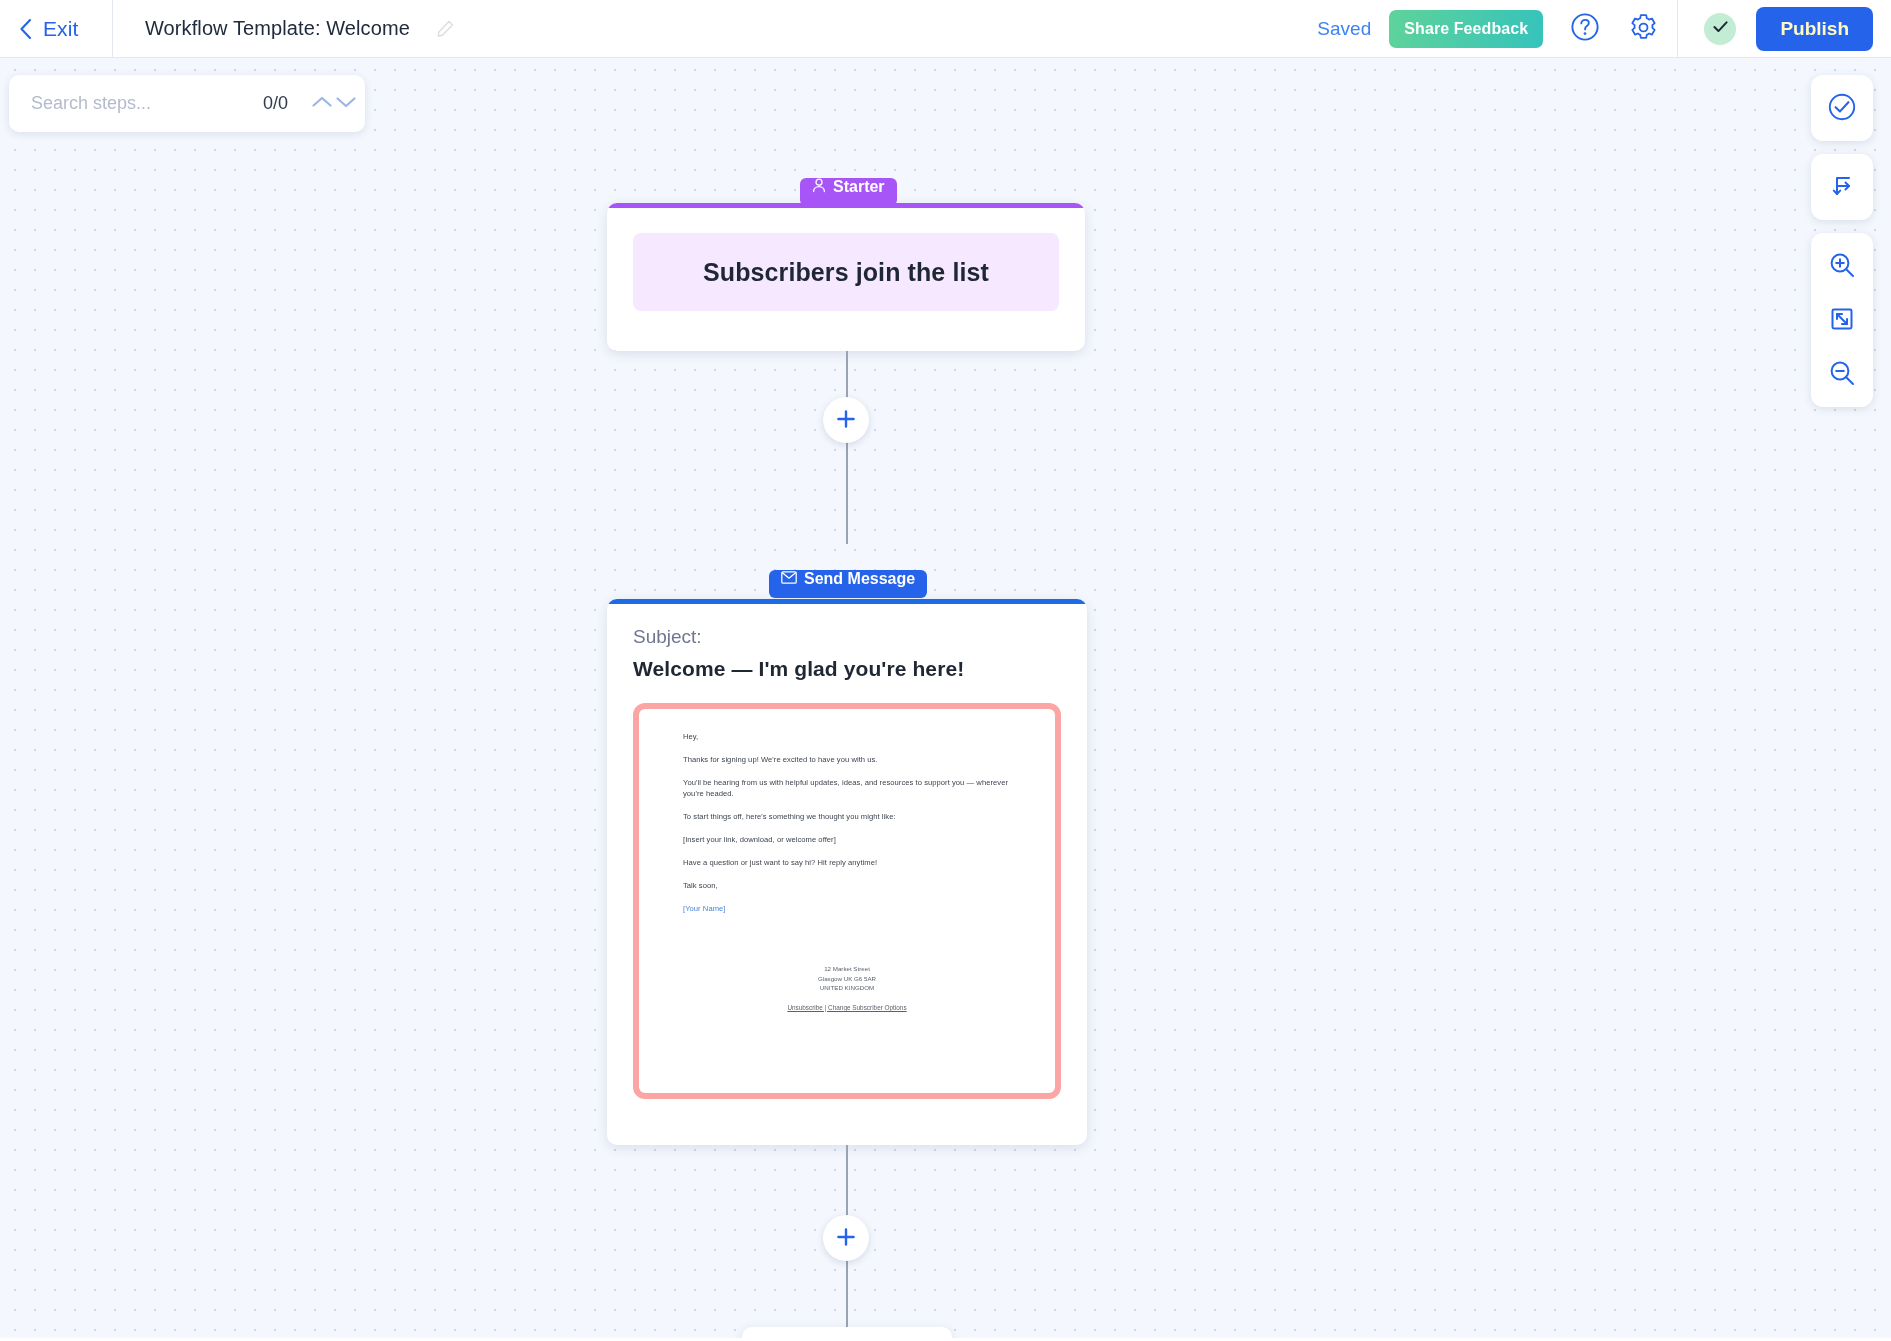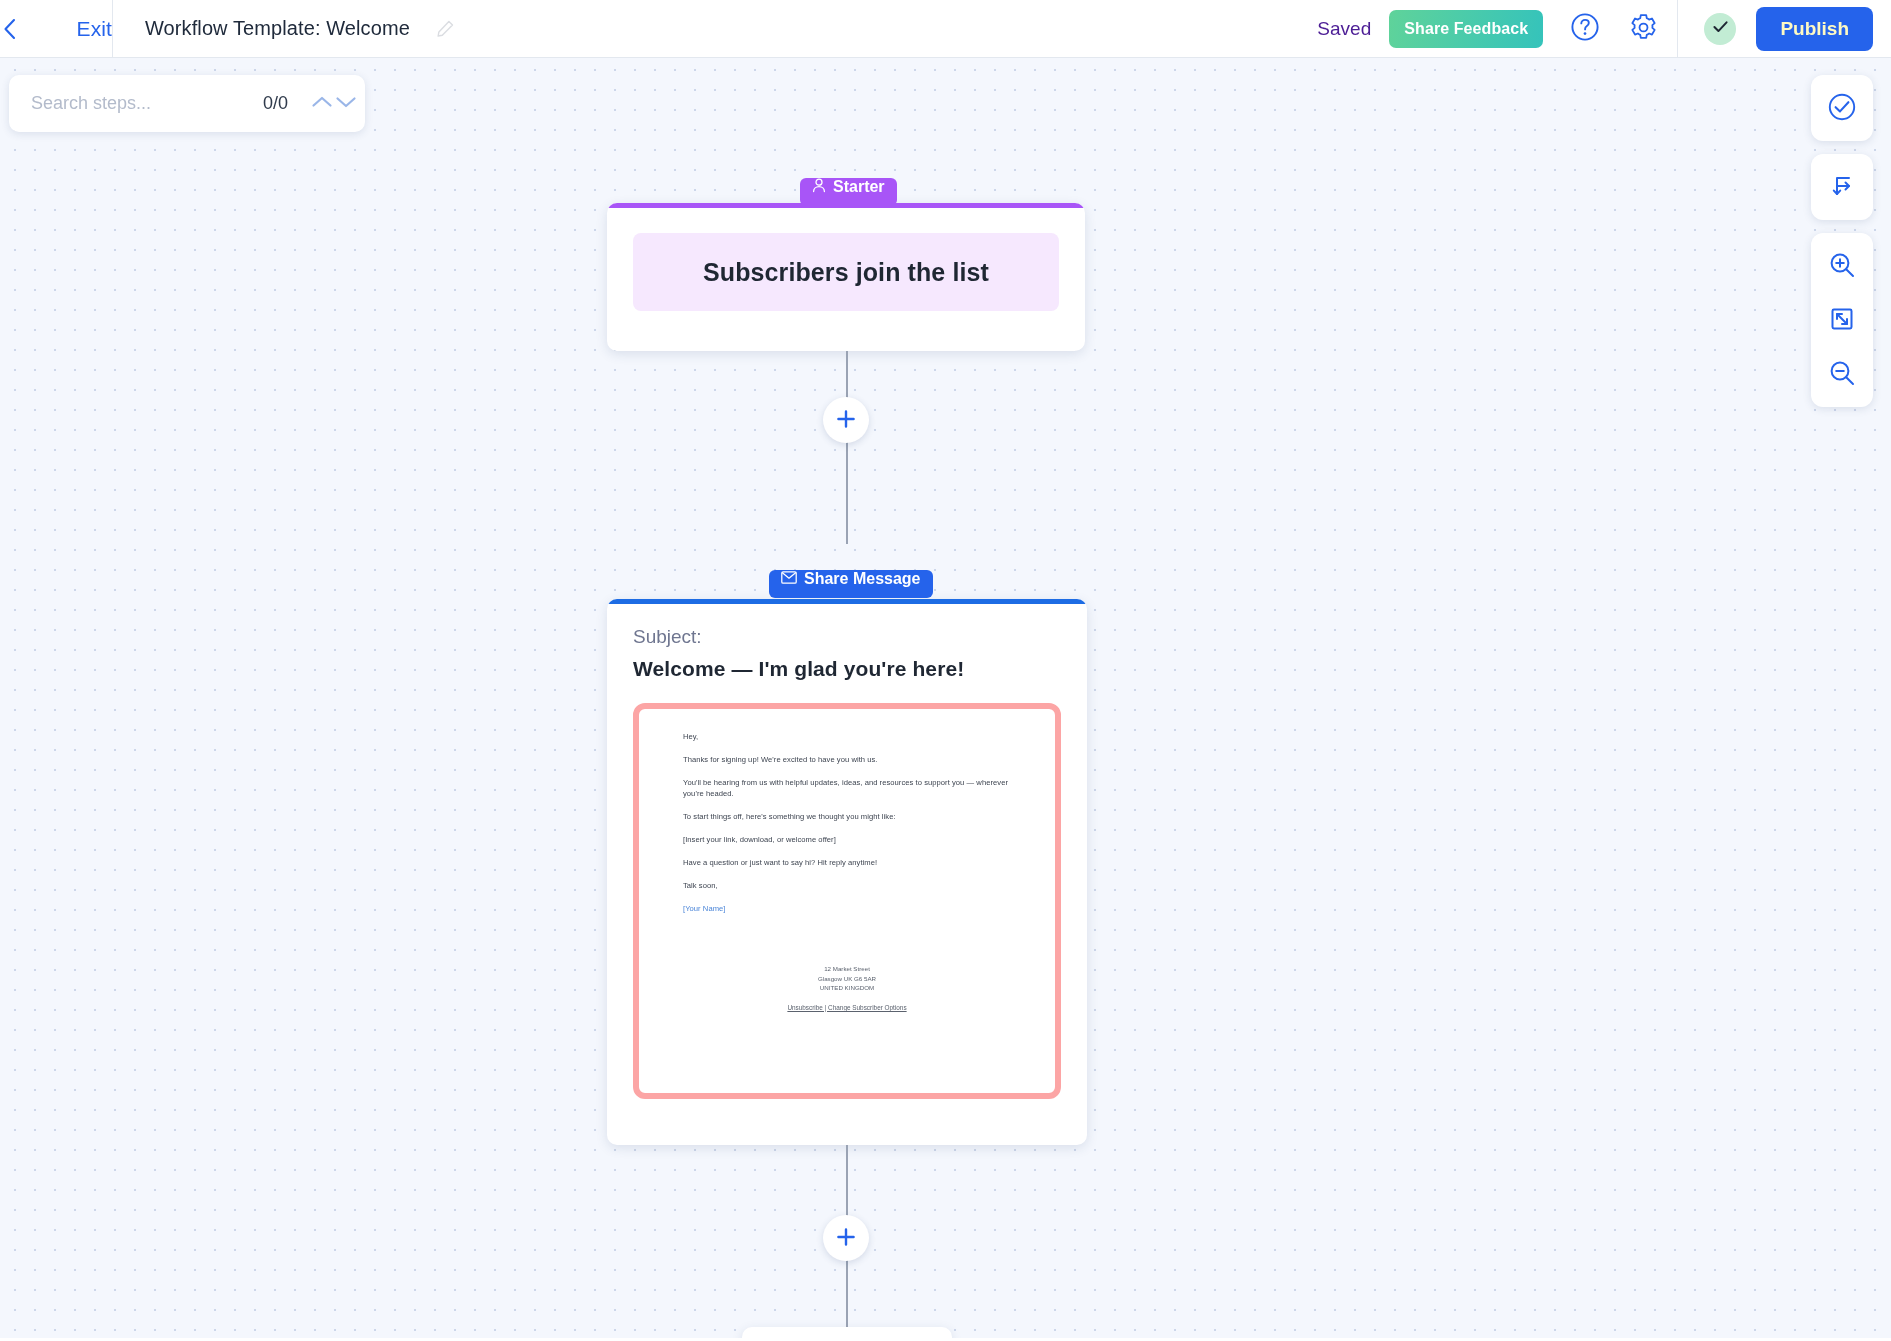--- a/index.html
+++ b/index.html
@@ -20,24 +20,23 @@
     background: #ffffff;
     border-bottom: 1px solid #e3e8ef;
     display: flex;
     align-items: center;
     z-index: 50;
   }
   .exit-group {
     display: flex;
     align-items: center;
     gap: 10px;
-    padding-left: 2px;
+    padding-left: 18px;
     width: 112px;
     height: 58px;
-    justify-content: space-between;
   }
   .exit-chevron { display: flex; align-items: center; }
   .exit-label {
     color: #2563eb;
     font-size: 21px;
     letter-spacing: .1px;
   }
   .header-divider {
     width: 1px;
     height: 58px;
@@ -55,21 +54,21 @@
     letter-spacing: .1px;
   }
   .pencil-icon { opacity: .22; display: flex; align-items: center; }
   .header-right {
     margin-left: auto;
     display: flex;
     align-items: center;
     height: 58px;
   }
   .saved-text {
-    color: #4c1d95;
+    color: #3b82f6;
     font-size: 19px;
     margin-right: 18px;
   }
   .share-feedback {
     background: linear-gradient(100deg, #5fd39a 0%, #35c3bb 100%);
     color: #ffffff;
     font-size: 16px;
     font-weight: bold;
     border: none;
     border-radius: 7px;
@@ -490,21 +489,21 @@
       </span>
     </button>
 
     <div class="node-badge badge-send" style="left:769px; top:515px;">
       <span>
         <svg width="16" height="13" viewBox="0 0 16 13">
           <rect x="0.8" y="0.8" width="14.4" height="11.4" rx="1.3" fill="none" stroke="#ffffff" stroke-width="1.25"></rect>
           <path d="M1.4 1.8 L8 7.2 L14.6 1.8" fill="none" stroke="#ffffff" stroke-width="1.25" stroke-linecap="round" stroke-linejoin="round"></path>
         </svg>
       </span>
-      <span>Share Message</span>
+      <span>Send Message</span>
     </div>
 
     <div class="card send-card">
       <div class="card-topbar top-blue"></div>
       <div class="send-body">
         <div class="subject-label">Subject:</div>
         <div class="subject-value">Welcome — I'm glad you're here!</div>
       </div>
       <div class="email-preview">
         <div class="ep-text">Hey,</div>

